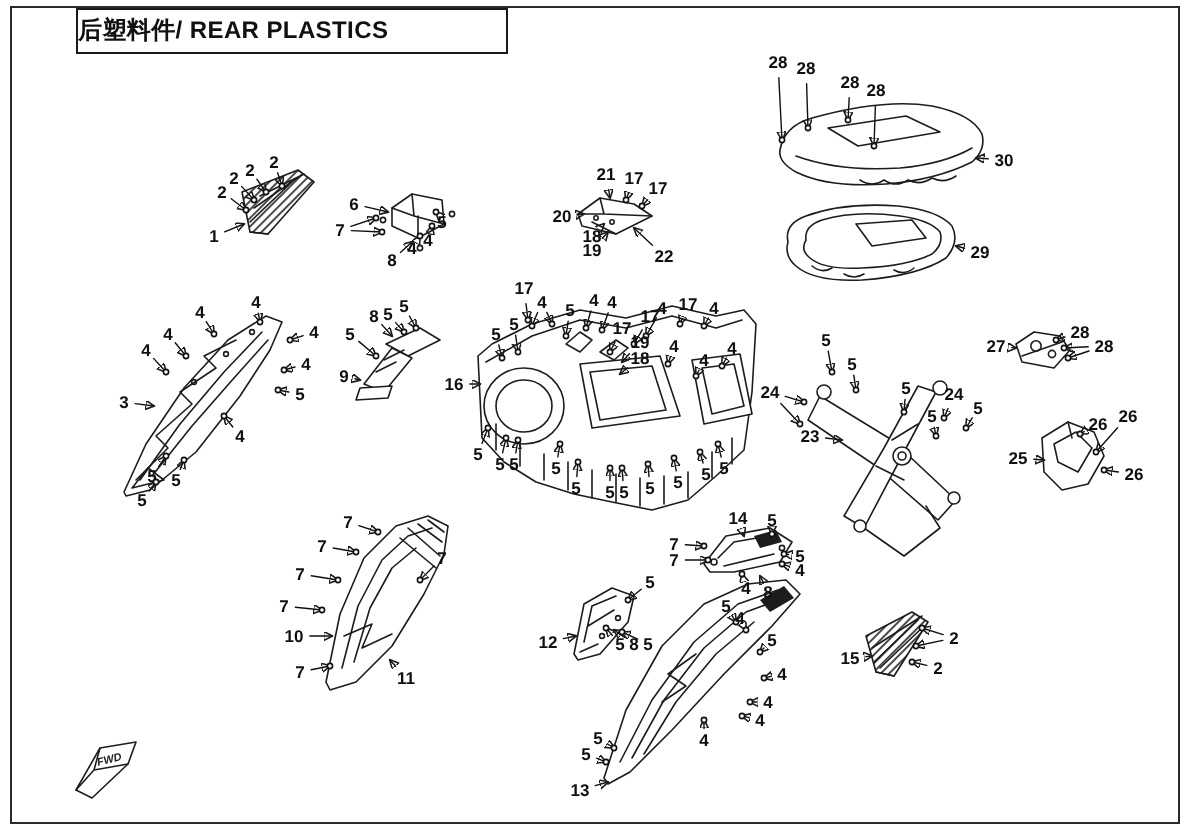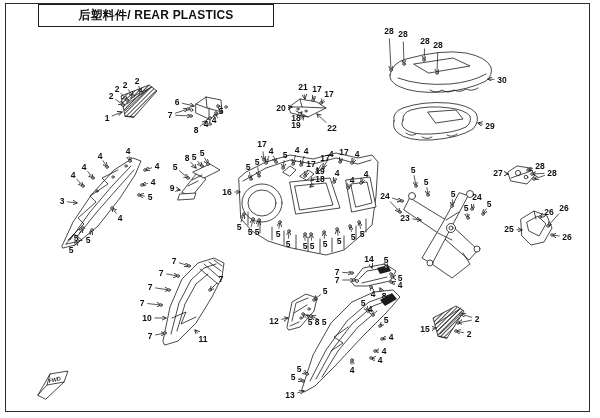--- a/index.html
+++ b/index.html
@@ -1,22 +1,22 @@
 <!DOCTYPE html>
 <html><head>
 <meta charset="utf-8">
 <style>
   html,body{margin:0;padding:0;background:#ffffff;}
   .sheet{position:relative;width:600px;height:418px;background:#fff;overflow:hidden;
          font-family:"Liberation Sans",sans-serif;}
   .page-frame{position:absolute;left:5px;top:3px;width:585px;height:409px;
               border:1px solid #2b2b2b;box-sizing:border-box;}
-  .title-block{position:absolute;left:38px;top:4px;width:236px;height:23px;
+  .title-block{position:absolute;left:38px;top:4px;width:216px;height:23px;
                border:1.6px solid #1a1a1a;background:#fff;display:flex;
-               align-items:center;justify-content:center;box-sizing:border-box;}
+               align-items:center;justify-content:flex-start;box-sizing:border-box;}
   .title-block span{font-weight:bold;font-size:12px;color:#111;letter-spacing:.2px;
                     white-space:nowrap;}
   svg#diagram{position:absolute;left:0;top:0;}
   #diagram path,#diagram ellipse,#diagram circle,#diagram line{
       stroke:#1c1c1c;stroke-width:.8;fill:none;stroke-linejoin:round;stroke-linecap:round;}
   #diagram .fw{fill:#ffffff;}
   #diagram .fd{fill:#1c1c1c;stroke:none;}
   #diagram .fh{fill:url(#hatch);}
   #diagram text.callout-text{font-family:"Liberation Sans",sans-serif;font-size:8.5px;
       font-weight:bold;fill:#101010;stroke:none;}

